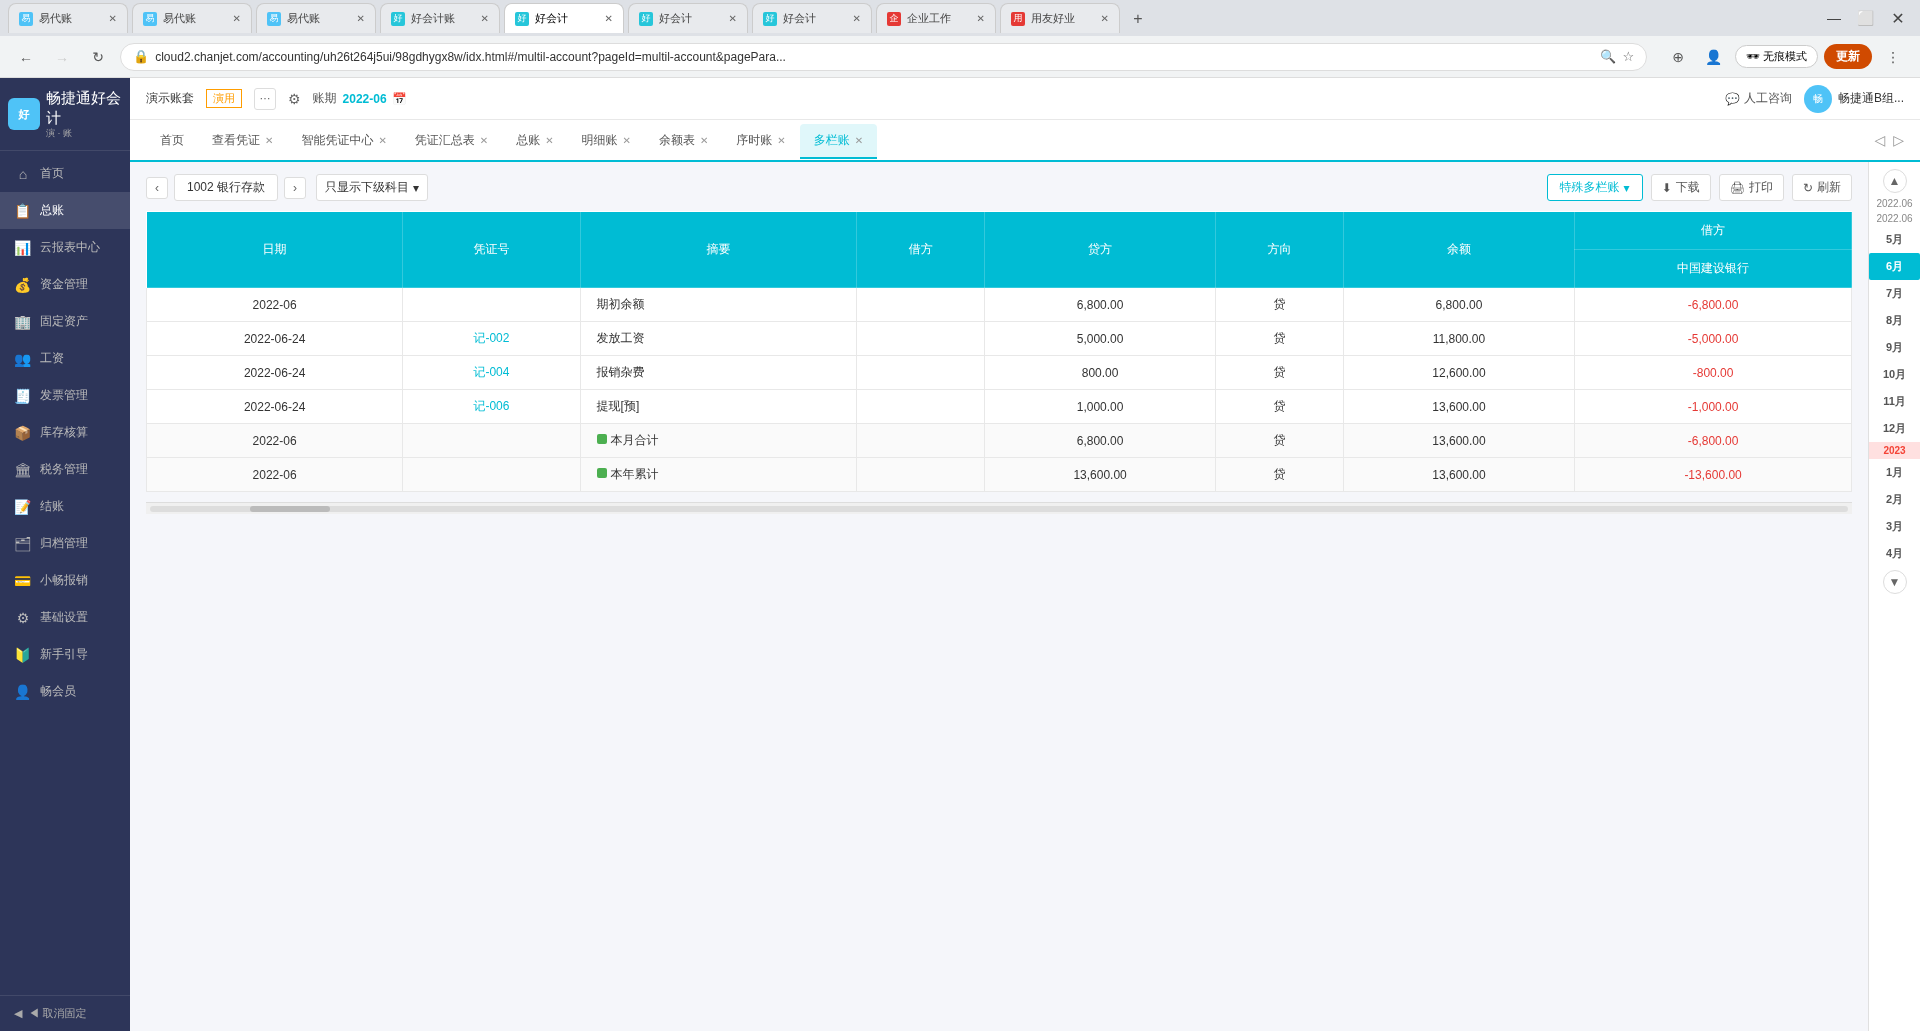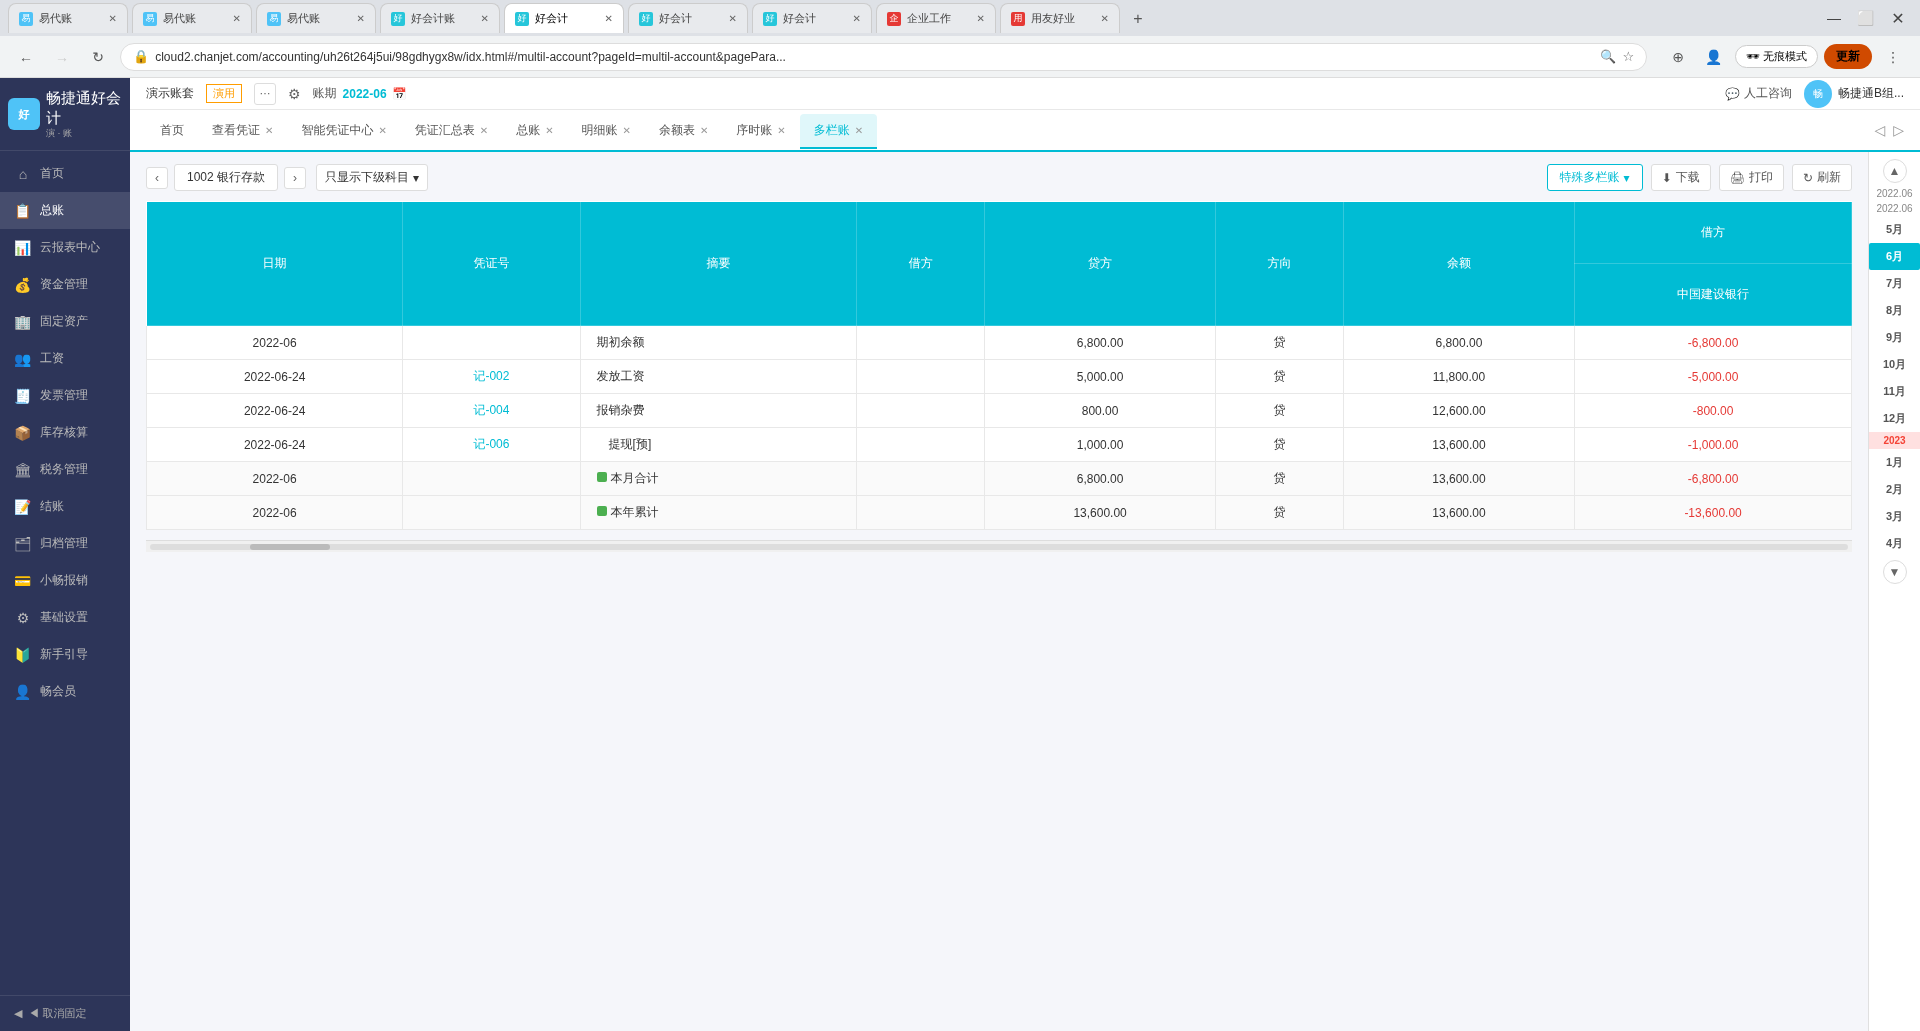--- a/index.html
+++ b/index.html
@@ -17,21 +17,21 @@
 
     
     .address-bar-row { background: #f1f3f4; height: 42px; display: flex; align-items: center; padding: 0 12px; gap: 8px; border-bottom: 1px solid #ddd; }
     .nav-btn { width: 28px; height: 28px; display: flex; align-items: center; justify-content: center; border-radius: 50%; cursor: pointer; color: #555; font-size: 14px; }
     .address-bar { flex: 1; height: 28px; background: #fff; border: 1px solid #ddd; border-radius: 14px; display: flex; align-items: center; padding: 0 12px; font-size: 12px; color: #444; gap: 6px; }
     .address-text { flex: 1; color: #333; font-size: 12px; overflow: hidden; white-space: nowrap; text-overflow: ellipsis; }
     .address-right { display: flex; gap: 6px; align-items: center; }
     .address-icon { color: #666; font-size: 13px; cursor: pointer; }
     .right-tools { display: flex; align-items: center; gap: 6px; margin-left: 8px; }
     .tool-btn { width: 30px; height: 30px; display: flex; align-items: center; justify-content: center; border-radius: 50%; cursor: pointer; color: #555; font-size: 14px; }
-    .update-btn { background: #d04a00; color: #000000; border-radius: 14px; padding: 4px 12px; font-size: 12px; cursor: pointer; font-weight: bold; }
+    .update-btn { background: #d04a00; color: #ffffff; border-radius: 14px; padding: 4px 12px; font-size: 12px; cursor: pointer; font-weight: bold; }
     .no-trace-btn { background: #fff; border: 1px solid #ccc; border-radius: 12px; padding: 3px 10px; font-size: 11px; cursor: pointer; display: flex; align-items: center; gap: 3px; }
 
     
     .app-wrapper { display: flex; height: calc(1031px - 78px); }
 
     
     .sidebar { width: 130px; background: #2d3559; display: flex; flex-direction: column; color: #ccc; flex-shrink: 0; overflow: hidden; }
     .sidebar-logo { padding: 10px 8px; border-bottom: 1px solid rgba(255,255,255,0.1); display: flex; align-items: center; gap: 6px; }
     .logo-icon { width: 32px; height: 32px; background: #4fc3f7; border-radius: 6px; display: flex; align-items: center; justify-content: center; color: white; font-size: 11px; font-weight: bold; flex-shrink: 0; }
     .logo-text { color: #fff; font-size: 15px; line-height: 1.3; }
@@ -42,21 +42,21 @@
     .nav-item { display: flex; align-items: center; gap: 8px; padding: 10px 14px; cursor: pointer; color: #bbb; font-size: 12px; }
     .nav-item.active { background: rgba(255,255,255,0.12); color: #fff; }
     .nav-icon { font-size: 14px; width: 18px; text-align: center; flex-shrink: 0; }
     .sidebar-bottom { padding: 10px 14px; border-top: 1px solid rgba(255,255,255,0.1); }
     .collapse-btn { display: flex; align-items: center; gap: 6px; color: #aaa; cursor: pointer; font-size: 11px; }
 
     
     .main-content { flex: 1; display: flex; flex-direction: column; background: #f5f6fa; min-width: 0; }
 
     
-    .top-bar { background: #fff; padding: 10px 16px; display: flex; align-items: center; gap: 12px; border-bottom: 1px solid #e8e8e8; height: 32px; }
+    .top-bar { background: #fff; padding: 10px 16px; display: flex; align-items: center; gap: 12px; border-bottom: 1px solid #e8e8e8; height: 42px; }
     .account-tag { background: #fff; border: 1px solid #ff9d00; color: #ff9d00; border-radius: 0; padding: 1px 6px; font-size: 11px; }
     .period-info { display: flex; align-items: center; gap: 6px; color: #555; font-size: 12px; }
     .top-right { margin-left: auto; display: flex; align-items: center; gap: 12px; }
     .consult-btn { display: flex; align-items: center; gap: 4px; color: #555; cursor: pointer; font-size: 12px; }
     .user-avatar { width: 28px; height: 28px; border-radius: 50%; background: #4fc3f7; display: flex; align-items: center; justify-content: center; color: white; font-size: 10px; }
     .user-name { font-size: 12px; color: #333; }
 
     
     .page-tabs { background: #fff; display: flex; align-items: center; border-bottom: 2px solid #00bcd4; padding: 0 16px; height: 42px; gap: 0; overflow-x: auto; }
     .page-tabs::-webkit-scrollbar { height: 0; }
@@ -76,21 +76,21 @@
     .account-nav { display: flex; align-items: center; gap: 6px; }
     .nav-arrow { width: 22px; height: 22px; border: 1px solid #ddd; border-radius: 3px; display: flex; align-items: center; justify-content: center; cursor: pointer; color: #666; font-size: 12px; background: #fff; }
     .account-code { background: #fff; border: 1px solid #ddd; padding: 4px 12px; border-radius: 3px; font-size: 12px; color: #333; display: flex; align-items: center; gap: 6px; }
     .filter-select { background: #fff; border: 1px solid #ddd; padding: 4px 8px; border-radius: 3px; font-size: 12px; color: #333; display: flex; align-items: center; gap: 4px; cursor: pointer; }
     .toolbar-right { margin-left: auto; display: flex; align-items: center; gap: 8px; }
     .multi-col-btn { border: 1px solid #00bcd4; color: #00bcd4; background: #fff; border-radius: 3px; padding: 4px 12px; font-size: 12px; cursor: pointer; display: flex; align-items: center; gap: 4px; }
     .action-btn { border: 1px solid #ddd; background: #fff; color: #555; border-radius: 3px; padding: 4px 10px; font-size: 12px; cursor: pointer; display: flex; align-items: center; gap: 4px; }
 
     
     .ledger-table { width: 100%; border-collapse: collapse; background: #fff; border: 1px solid #e0e0e0; }
-    .ledger-table th { background: #00bcd4; color: #fff; padding: 22px 8px; text-align: center; font-size: 12px; font-weight: normal; border: 1px solid rgba(255,255,255,0.2); white-space: nowrap; }
+    .ledger-table th { background: #00bcd4; color: #fff; padding: 10px 8px; text-align: center; font-size: 12px; font-weight: normal; border: 1px solid rgba(255,255,255,0.2); white-space: nowrap; }
     .ledger-table td { padding: 8px 10px; text-align: center; font-size: 12px; color: #333; border: 1px solid #e8e8e8; white-space: nowrap; }
     .voucher-link { color: #00bcd4; cursor: pointer; text-decoration: none; }
     .amount-right { text-align: right; }
     .green-dot { display: inline-block; width: 10px; height: 10px; background: #4caf50; border-radius: 2px; margin-right: 4px; }
     .summary-row td { background: #fafafa; }
 
     
     .month-nav { width: 52px; background: #fff; border-left: 1px solid #e0e0e0; display: flex; flex-direction: column; align-items: center; padding: 4px 0; font-size: 11px; color: #555; overflow-y: auto; }
     .month-nav::-webkit-scrollbar { width: 2px; }
     .month-item { width: 100%; text-align: center; padding: 6px 2px; cursor: pointer; color: #555; font-weight: bold; }
@@ -414,21 +414,21 @@
       <td style="text-align:left;padding-left:16px;">报销杂费</td>
       <td class="amount-right"></td>
       <td class="amount-right">800.00</td>
       <td>贷</td>
       <td class="amount-right">12,600.00</td>
       <td class="amount-right" style="color:#e53935;">-800.00</td>
     </tr>
               <tr>
       <td>2022-06-24</td>
       <td><a class="voucher-link">记-006</a></td>
-      <td style="text-align:left;padding-left:28px;">提现[预]</td>
+      <td style="text-align:left;padding-left:16px;">提现[预]</td>
       <td class="amount-right"></td>
       <td class="amount-right">1,000.00</td>
       <td>贷</td>
       <td class="amount-right">13,600.00</td>
       <td class="amount-right" style="color:#e53935;">-1,000.00</td>
     </tr>
               <tr class="summary-row">
       <td>2022-06</td>
       <td></td>
       <td style="text-align:left;padding-left:16px;"><span class="green-dot"></span>本月合计</td>

